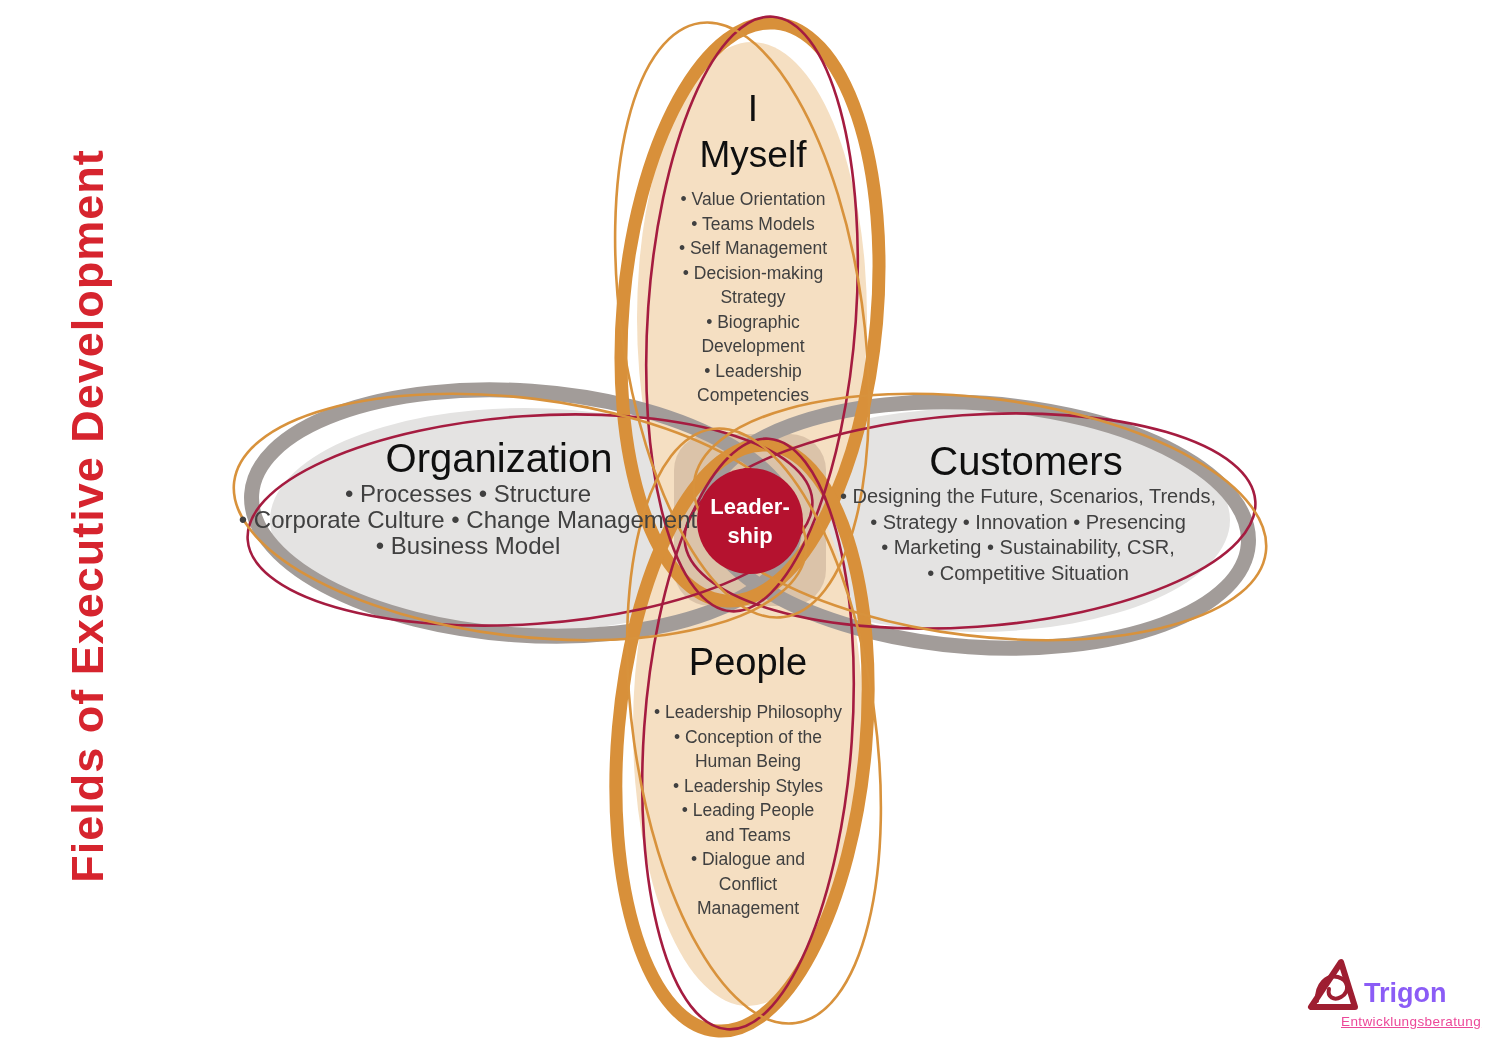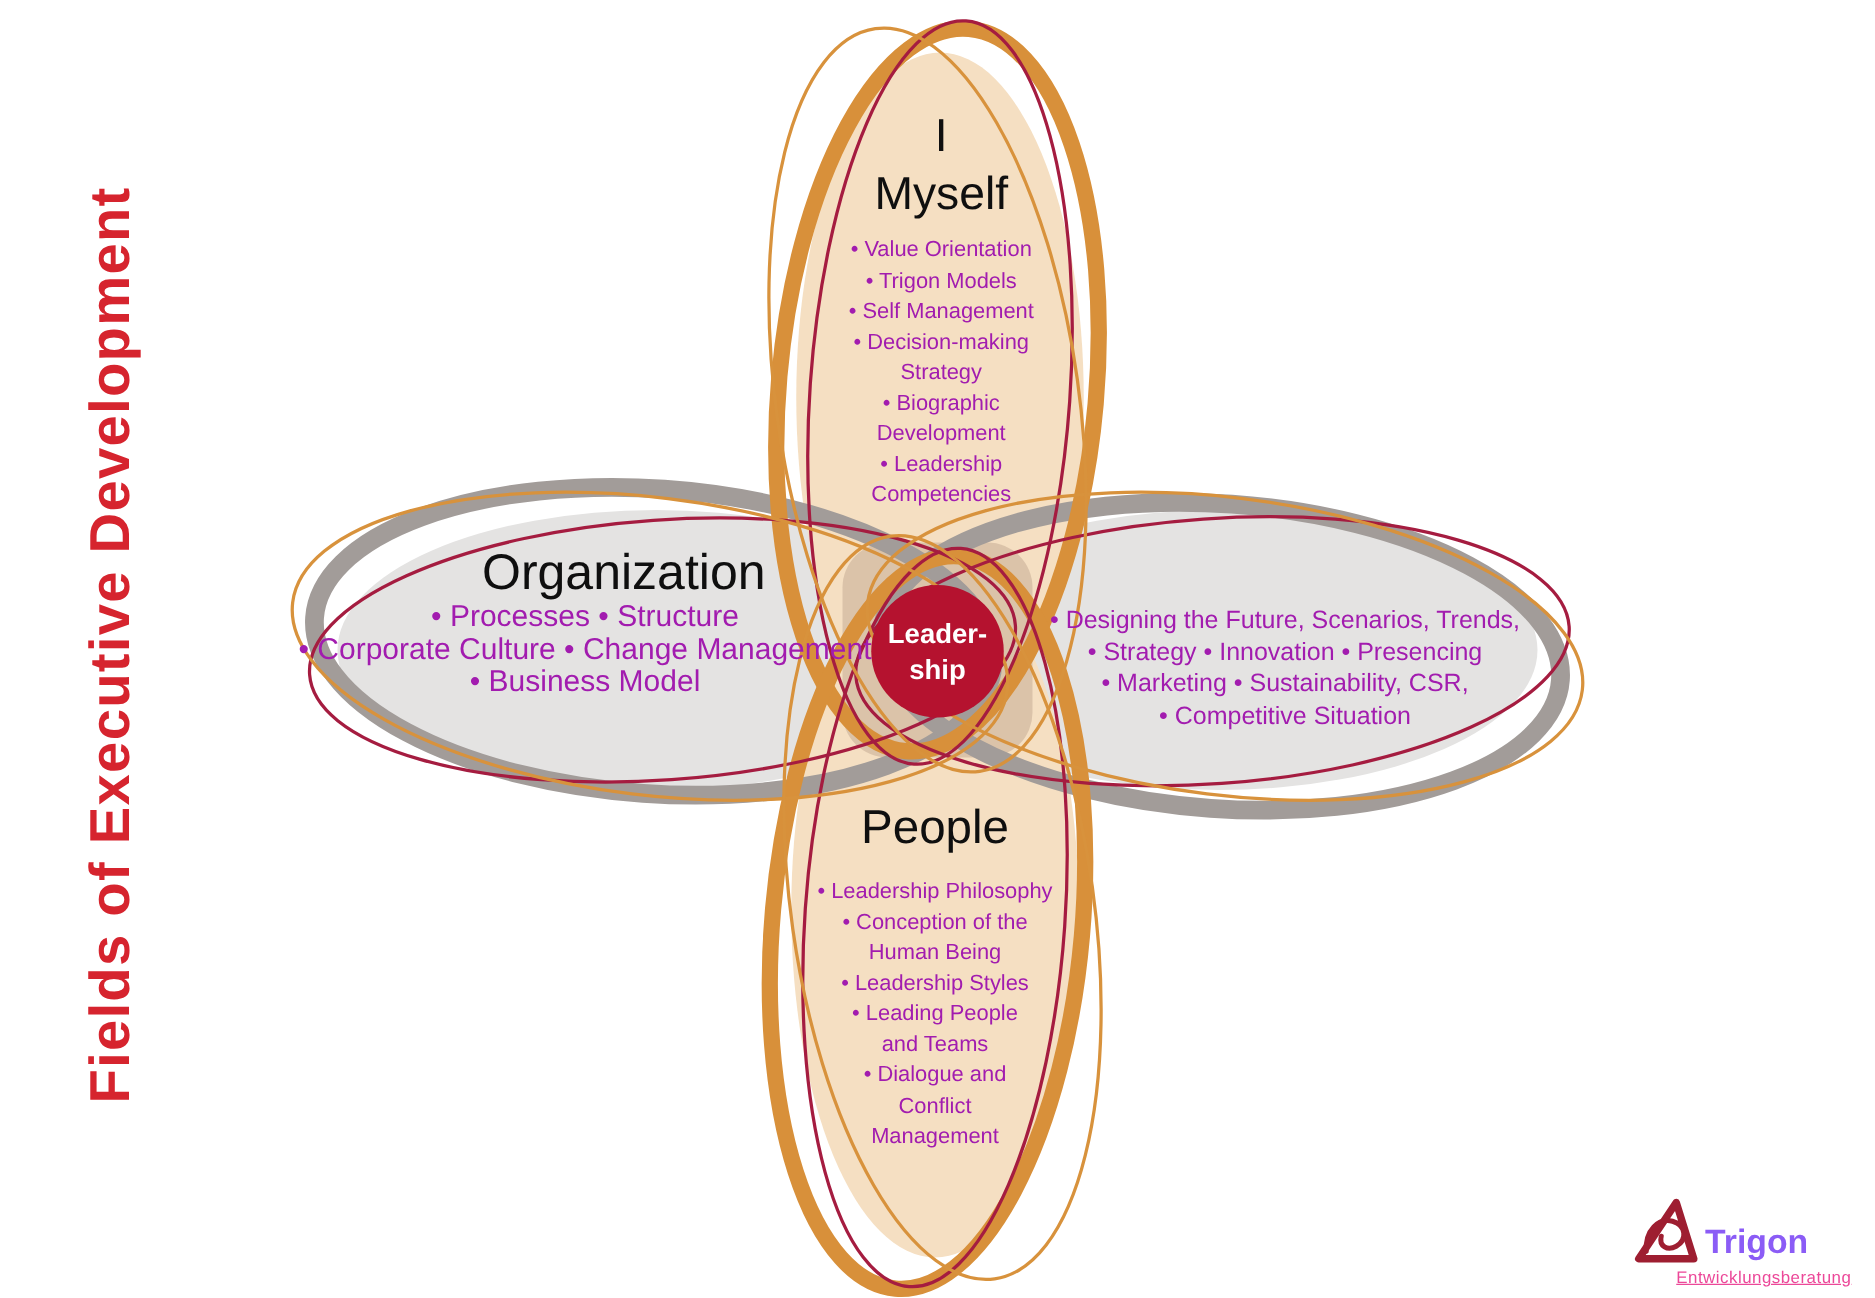--- a/index.html
+++ b/index.html
@@ -7,21 +7,21 @@
           font-family:"Liberation Sans", sans-serif;color:#111;}
   .abs{position:absolute;}
   svg{position:absolute;left:0;top:0;}
   .vtitle{left:88px;top:516px;transform:translate(-50%,-50%) rotate(-90deg);
           white-space:nowrap;font-size:45px;font-weight:bold;color:#d6242e;letter-spacing:1px;}
   .heading{transform:translateX(-50%);text-align:center;color:#0f0f0f;white-space:pre-line;}
   .h-myself{left:753px;top:86px;font-size:37px;line-height:46px;}
   .h-org{left:499px;top:436px;font-size:40px;}
   .h-cust{left:1026px;top:439px;font-size:40px;}
   .h-people{left:748px;top:641px;font-size:38px;}
-  .list{transform:translateX(-50%);text-align:center;color:#a21caf;}
+  .list{transform:translateX(-50%);text-align:center;color:#404040;}
   .list .li{white-space:pre-line;}
   .l-myself{left:753px;top:187px;font-size:17.5px;line-height:24.5px;width:260px;}
   .l-org{left:468px;top:481px;font-size:24px;line-height:26px;width:460px;}
   .l-cust{left:1028px;top:484px;font-size:20px;line-height:25.5px;width:460px;}
   .l-people{left:748px;top:700px;font-size:17.5px;line-height:24.5px;width:260px;}
   .leadership{left:750px;top:521px;transform:translate(-50%,-50%);text-align:center;
               color:#ffffff;font-size:22px;font-weight:bold;line-height:29px;white-space:pre-line;}
   .logo-name{left:1364px;top:980px;font-size:27px;font-weight:bold;color:#8b5cf6;line-height:1;}
   .logo-sub{left:1341px;top:1015px;font-size:13.5px;color:#ec4899;letter-spacing:0.4px;line-height:1;text-decoration:underline;}
 </style>
@@ -58,25 +58,26 @@
 
     <path d="M1341,962 L1311,1007 L1355,1007 Z" fill="none" stroke-width="6" stroke-linejoin="round" stroke="#9e1e31"></path>
     <path d="M1317,1001 C1316,984 1327,974 1338,977 C1349,980 1350,992 1341,997 C1334,1001 1327,997 1329,989" fill="none" stroke-width="4" stroke-linecap="round" stroke="#9e1e31"></path>
   </svg>
 
   <div class="abs vtitle">Fields of Executive Development</div>
 
   <div class="abs heading h-myself">I
 Myself</div>
   <div class="abs heading h-org">Organization</div>
+  <div class="abs heading h-cust">Customers</div>
   <div class="abs heading h-people">People</div>
 
   <div class="abs list l-myself">
       <div class="li">• Value Orientation</div>
-      <div class="li">• Trigon Models</div>
+      <div class="li">• Teams Models</div>
       <div class="li">• Self Management</div>
       <div class="li">• Decision-making
 Strategy</div>
       <div class="li">• Biographic
 Development</div>
       <div class="li">• Leadership
 Competencies</div>
     </div>
   <div class="abs list l-org">
       <div class="li">• Processes • Structure</div>

